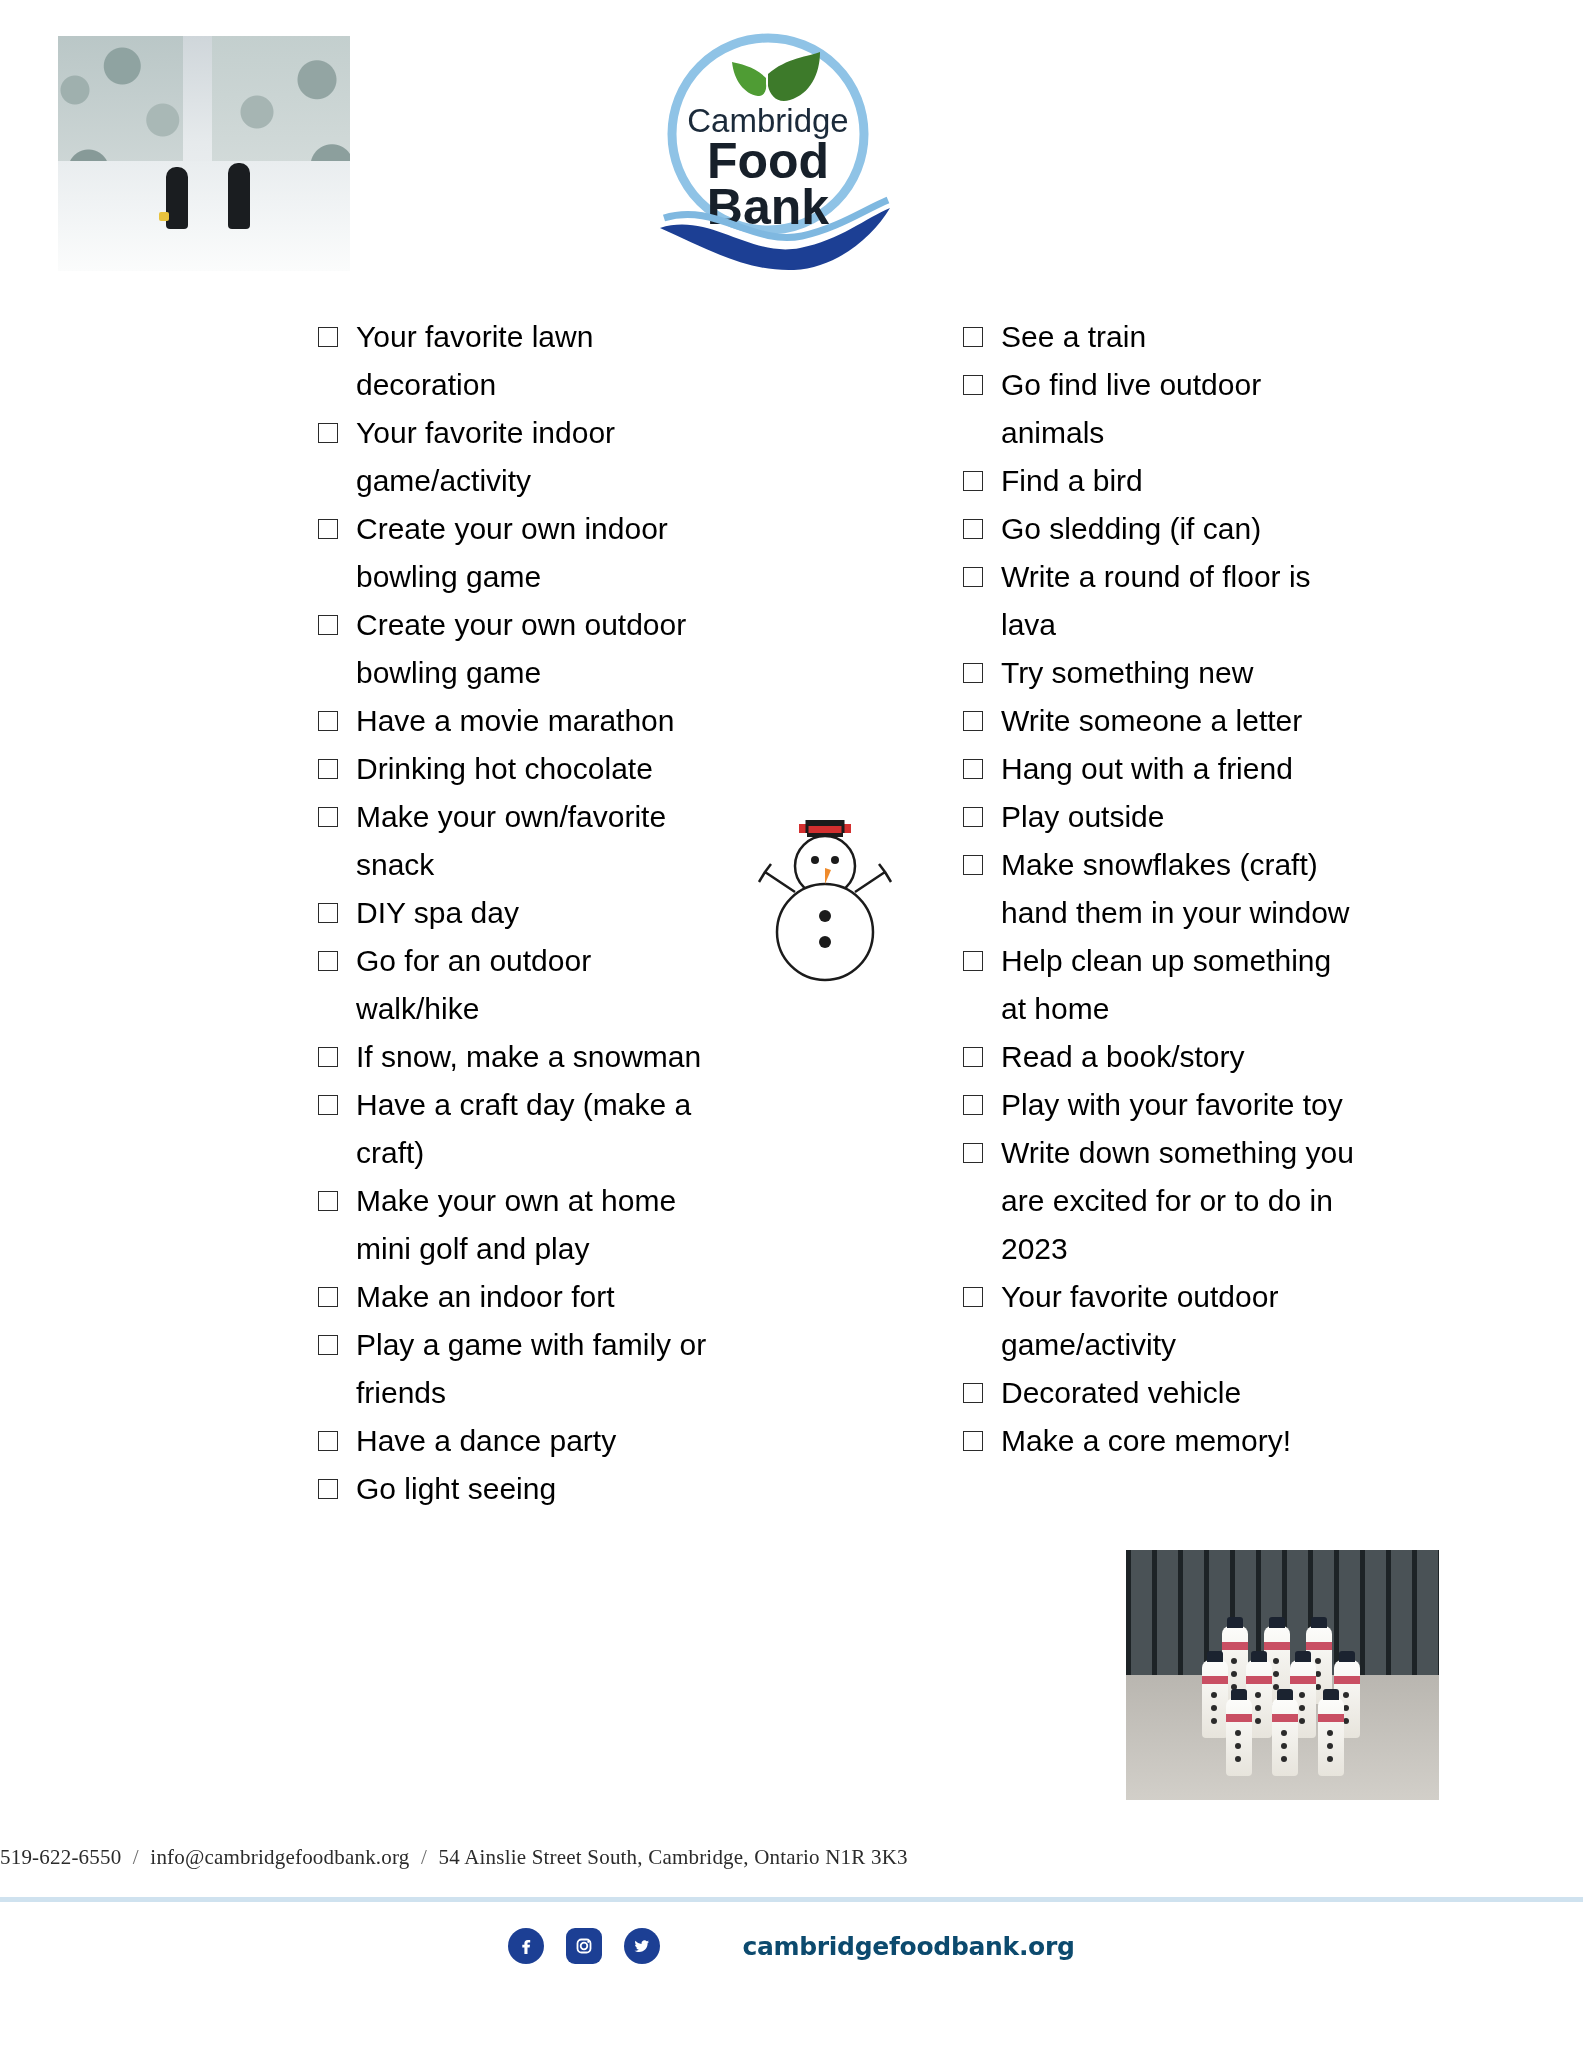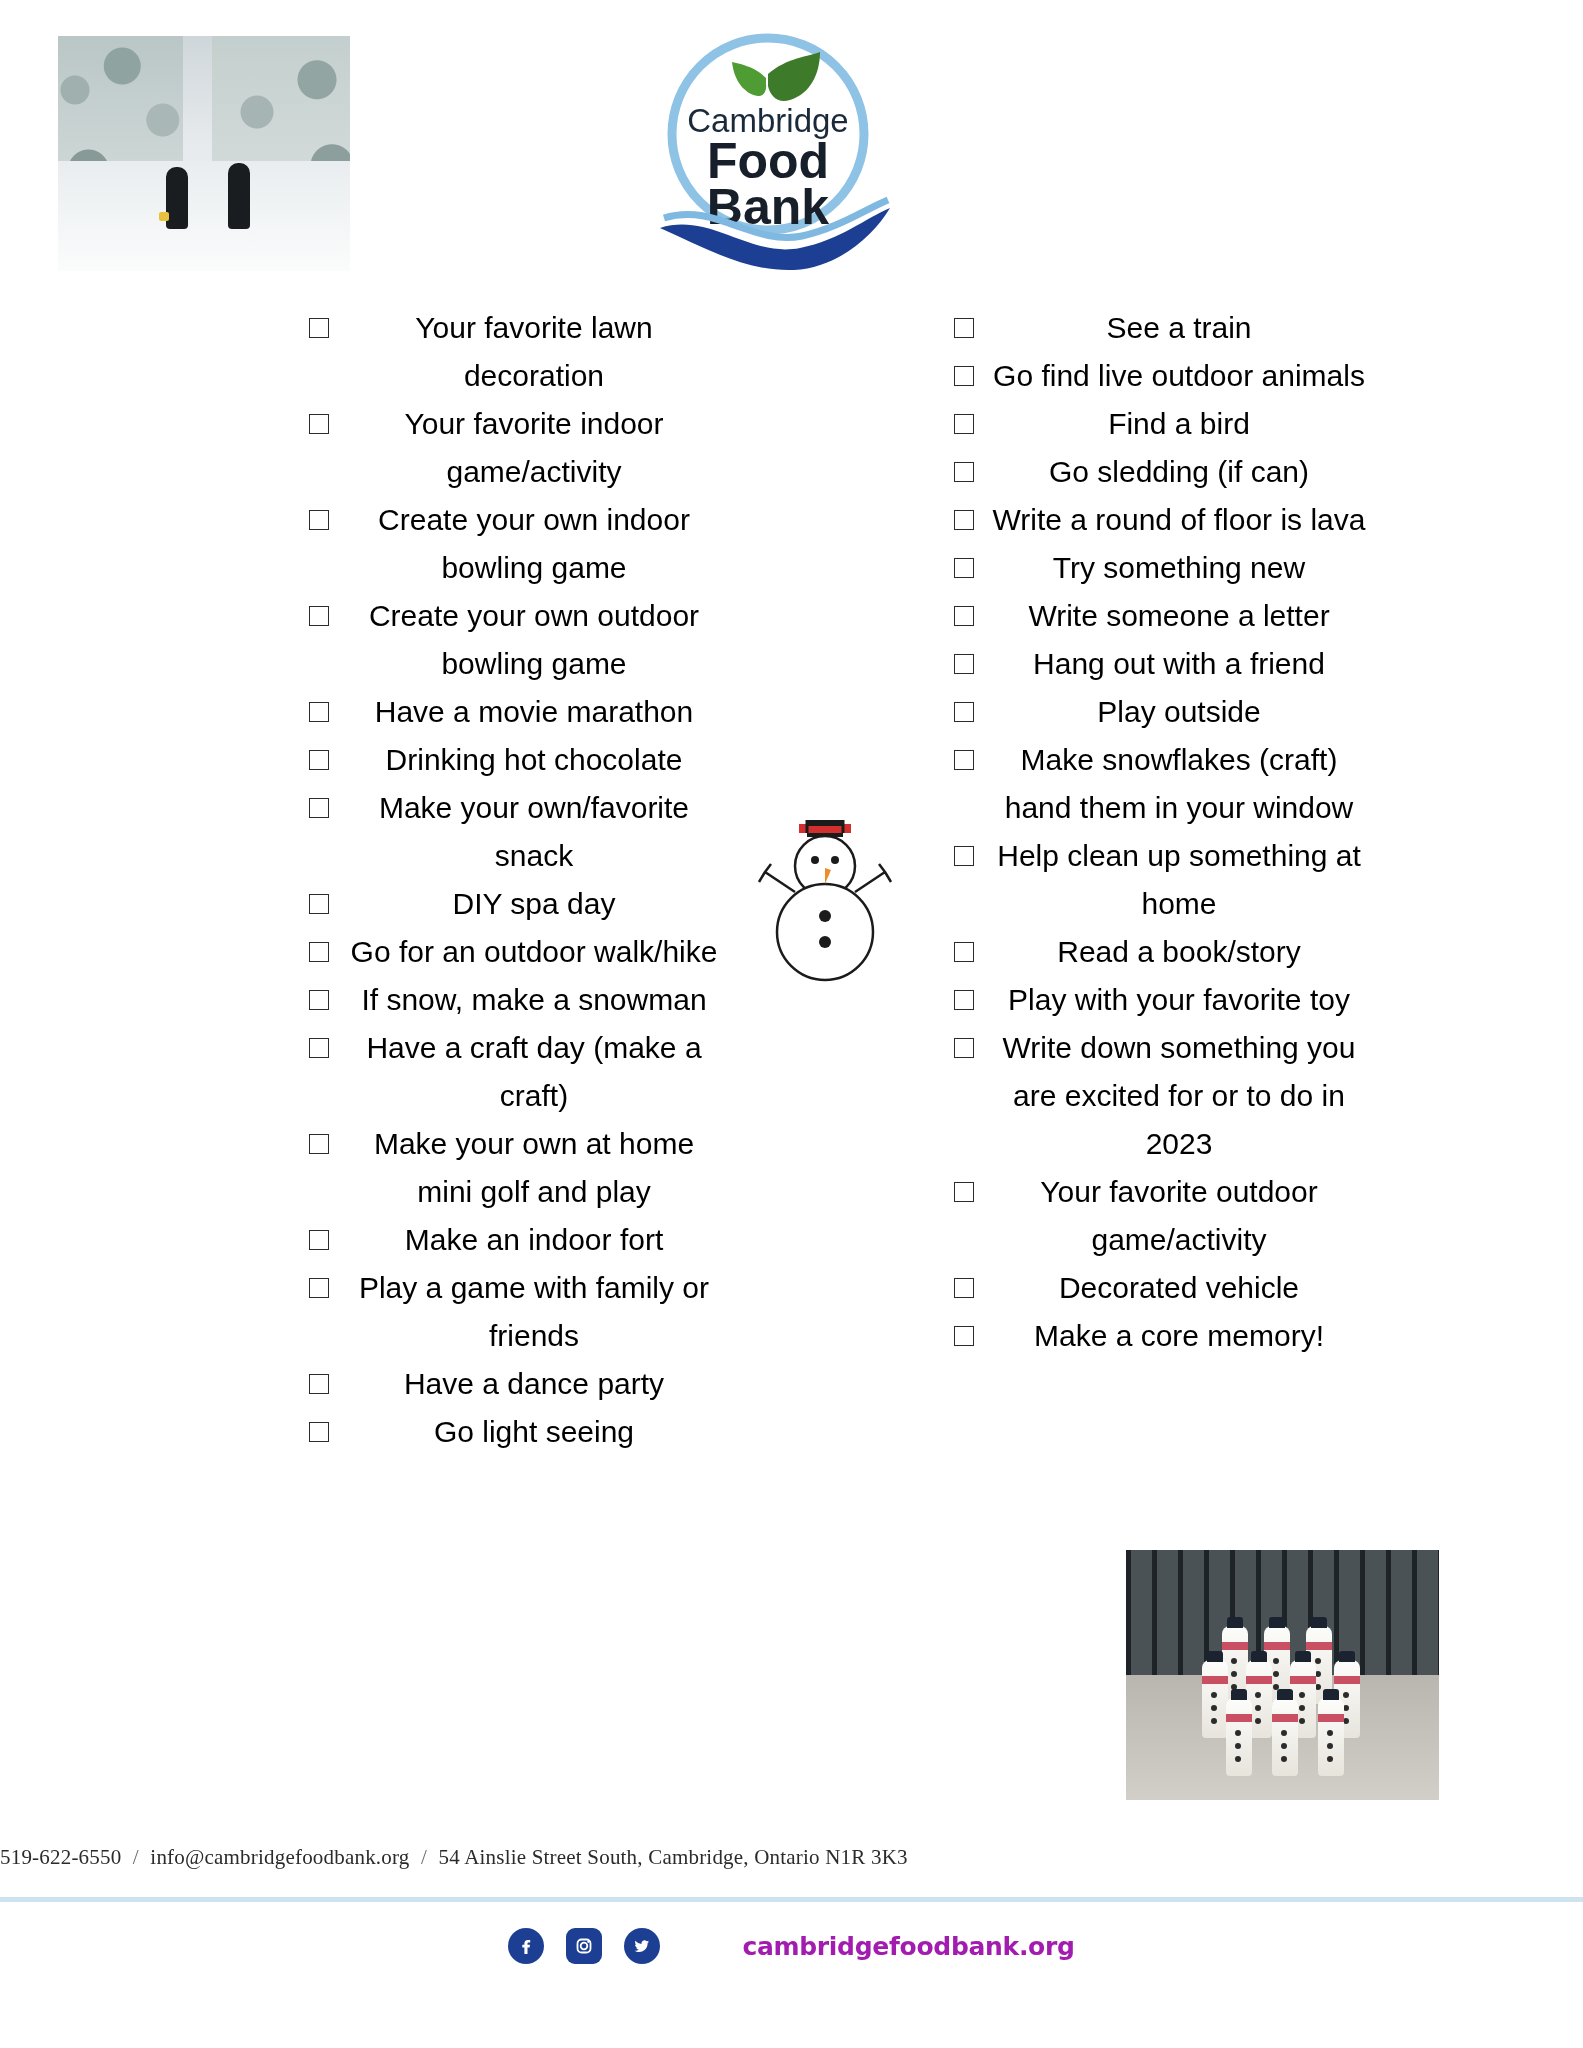--- a/index.html
+++ b/index.html
@@ -77,23 +77,22 @@
   
   .col {
     position: absolute;
     top: 300px;
   }
   .col-left { left: 305px; width: 420px; }
   .col-right { left: 950px; width: 420px; }
 
   ul.checklist {
     list-style: none;
-    margin: 4px;
+    margin: 13px;
     padding: 0;
-    text-align: center;
   }
   ul.checklist li {
     display: flex;
     align-items: flex-start;
     font-size: 30px;
     line-height: 48px;
     margin: 0;
   }
   .cbox {
     flex: 0 0 auto;
@@ -192,21 +191,21 @@
     border-radius: 9px;
     background: #1c3f94;
     display: flex; align-items: center; justify-content: center;
     color: #ffffff;
   }
   .sicon.circle { border-radius: 50%; }
   .site-url {
     margin-left: 60px;
     font-size: 25px;
     font-weight: bold;
-    color: #a21caf;
+    color: #0c4a6e;
     font-family: "DejaVu Sans", sans-serif;
     letter-spacing: -0.3px;
   }
 </style>
 </head>
 <body>
 
 <div class="top-photo">
   <div class="tp-sky"></div>
   <div class="tp-trees-l"></div>

